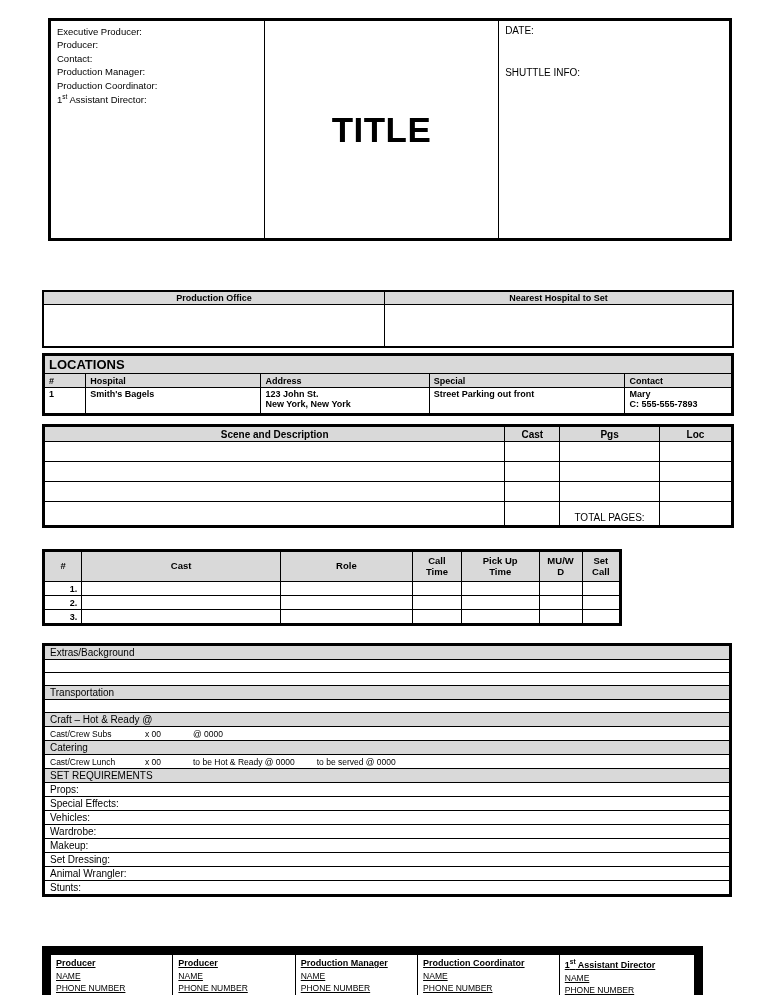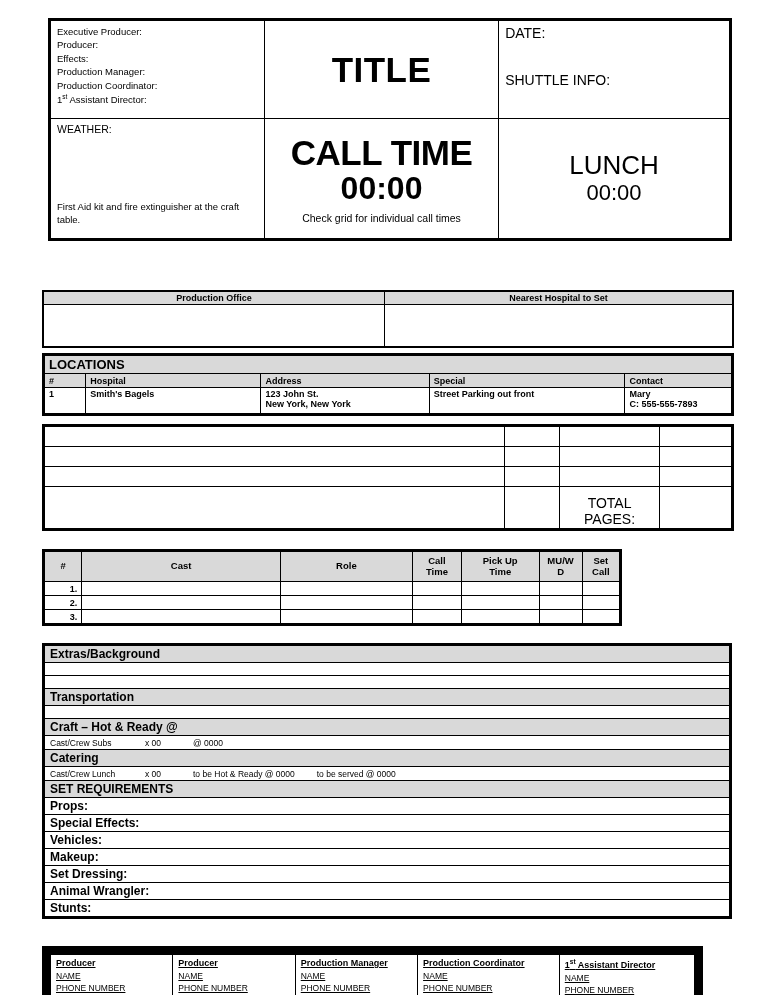--- a/index.html
+++ b/index.html
@@ -39,21 +39,21 @@
   .crew-list div { white-space: nowrap; }
   .crew-list sup { font-size: 6.5px; vertical-align: super; }
 
   .cell-title {
     text-align: center;
     vertical-align: middle !important;
     font-size: 35px;
     font-weight: bold;
     letter-spacing: 0.5px;
   }
-  .date-cell { font-size: 14px; line-height: 1.2; }
+  .date-cell { font-size: 10px; line-height: 1.2; }
   .date-cell .d1 { margin-bottom: 30px; }
 
   .weather-cell { position: relative; font-size: 10px; }
   .weather-cell .wx-label { font-size: 10.5px; }
   .weather-cell .firstaid {
     position: absolute;
     left: 6px;
     right: 6px;
     bottom: 12px;
     font-size: 9.5px;
@@ -143,21 +143,21 @@
     position: absolute;
     left: 42px;
     top: 424px;
     width: 692px;
     border: 2px solid #000;
     box-sizing: border-box;
   }
   .scene-wrap table { border-collapse: collapse; table-layout: fixed; width: 100%; }
   .scene-wrap td {
     border: 1px solid #000;
-    font-size: 14px;
+    font-size: 10px;
     padding: 1px 3px;
     box-sizing: border-box;
   }
   .scene-wrap tr.shdr td {
     background: #d9d9d9;
     font-weight: bold;
     text-align: center;
     font-size: 10px;
     height: 15px;
   }
@@ -214,22 +214,22 @@
   .stack-wrap td {
     border: 1px solid #000;
     font-size: 9px;
     padding: 1px 5px;
     height: 14px;
     box-sizing: border-box;
     vertical-align: middle;
   }
   .stack-wrap td.hd {
     background: #d9d9d9;
-    font-weight: bold;
-    font-size: 12px;
+    font-weight: normal;
+    font-size: 10px;
   }
   .stack-wrap td.blank { height: 13px; }
   .stack-wrap td.plain { font-size: 8.5px; }
   .stack-wrap .pad-a { display: inline-block; width: 95px; }
   .stack-wrap .pad-b { display: inline-block; width: 48px; }
   .stack-wrap .pad-c { display: inline-block; width: 22px; }
 
   
   .footer-wrap {
     position: absolute;
@@ -264,45 +264,30 @@
         <col style="width:31.5%">
         <col style="width:34.5%">
         <col style="width:34%">
       </colgroup>
       <tbody>
         <tr style="height:45%">
           <td>
             <div class="crew-list">
               <div>Executive Producer:</div>
               <div>Producer:</div>
-              <div>Effects:</div>
+              <div>Contact:</div>
               <div>Production Manager:</div>
               <div>Production Coordinator:</div>
               <div><span>1</span><sup>st</sup><span> Assistant Director:</span></div>
             </div>
           </td>
           <td class="cell-title">TITLE</td>
           <td class="date-cell">
             <div class="d1">DATE:</div>
             <div>SHUTTLE INFO:</div>
-          </td>
-        </tr>
-        <tr style="height:55%">
-          <td class="weather-cell">
-            <div class="wx-label">WEATHER:</div>
-            <div class="firstaid">First Aid kit and fire extinguisher at the craft table.</div>
-          </td>
-          <td class="calltime-cell">
-            <div class="ct-big">CALL TIME</div>
-            <div class="ct-num">00:00</div>
-            <div class="ct-sub">Check grid for individual call times</div>
-          </td>
-          <td class="lunch-cell">
-            <div class="lunch-label">LUNCH</div>
-            <div class="lunch-num">00:00</div>
           </td>
         </tr>
       </tbody>
     </table>
   </div>
 
   <div class="office-wrap">
     <table class="office-outer">
       <colgroup>
         <col style="width:49.5%">
@@ -360,20 +345,26 @@
 
   <div class="scene-wrap">
     <table>
       <colgroup>
         <col style="width:67%">
         <col style="width:8%">
         <col style="width:14.5%">
         <col style="width:10.5%">
       </colgroup>
       <tbody>
+        <tr class="shdr">
+          <td>Scene and Description</td>
+          <td>Cast</td>
+          <td>Pgs</td>
+          <td>Loc</td>
+        </tr>
         <tr class="srow">
           <td></td>
           <td></td>
           <td></td>
           <td></td>
         </tr>
         <tr class="srow">
           <td></td>
           <td></td>
           <td></td>
@@ -492,20 +483,23 @@
         <tr>
             <td class="hd" style="background:#ffffff !important;">Props:</td>
           </tr>
         <tr>
             <td class="hd" style="background:#ffffff !important;">Special Effects:</td>
           </tr>
         <tr>
             <td class="hd" style="background:#ffffff !important;">Vehicles:</td>
           </tr>
         <tr>
+            <td class="hd" style="background:#ffffff !important;">Wardrobe:</td>
+          </tr>
+        <tr>
             <td class="hd" style="background:#ffffff !important;">Makeup:</td>
           </tr>
         <tr>
             <td class="hd" style="background:#ffffff !important;">Set Dressing:</td>
           </tr>
         <tr>
             <td class="hd" style="background:#ffffff !important;">Animal Wrangler:</td>
           </tr>
         <tr>
             <td class="hd" style="background:#ffffff !important;">Stunts:</td>

